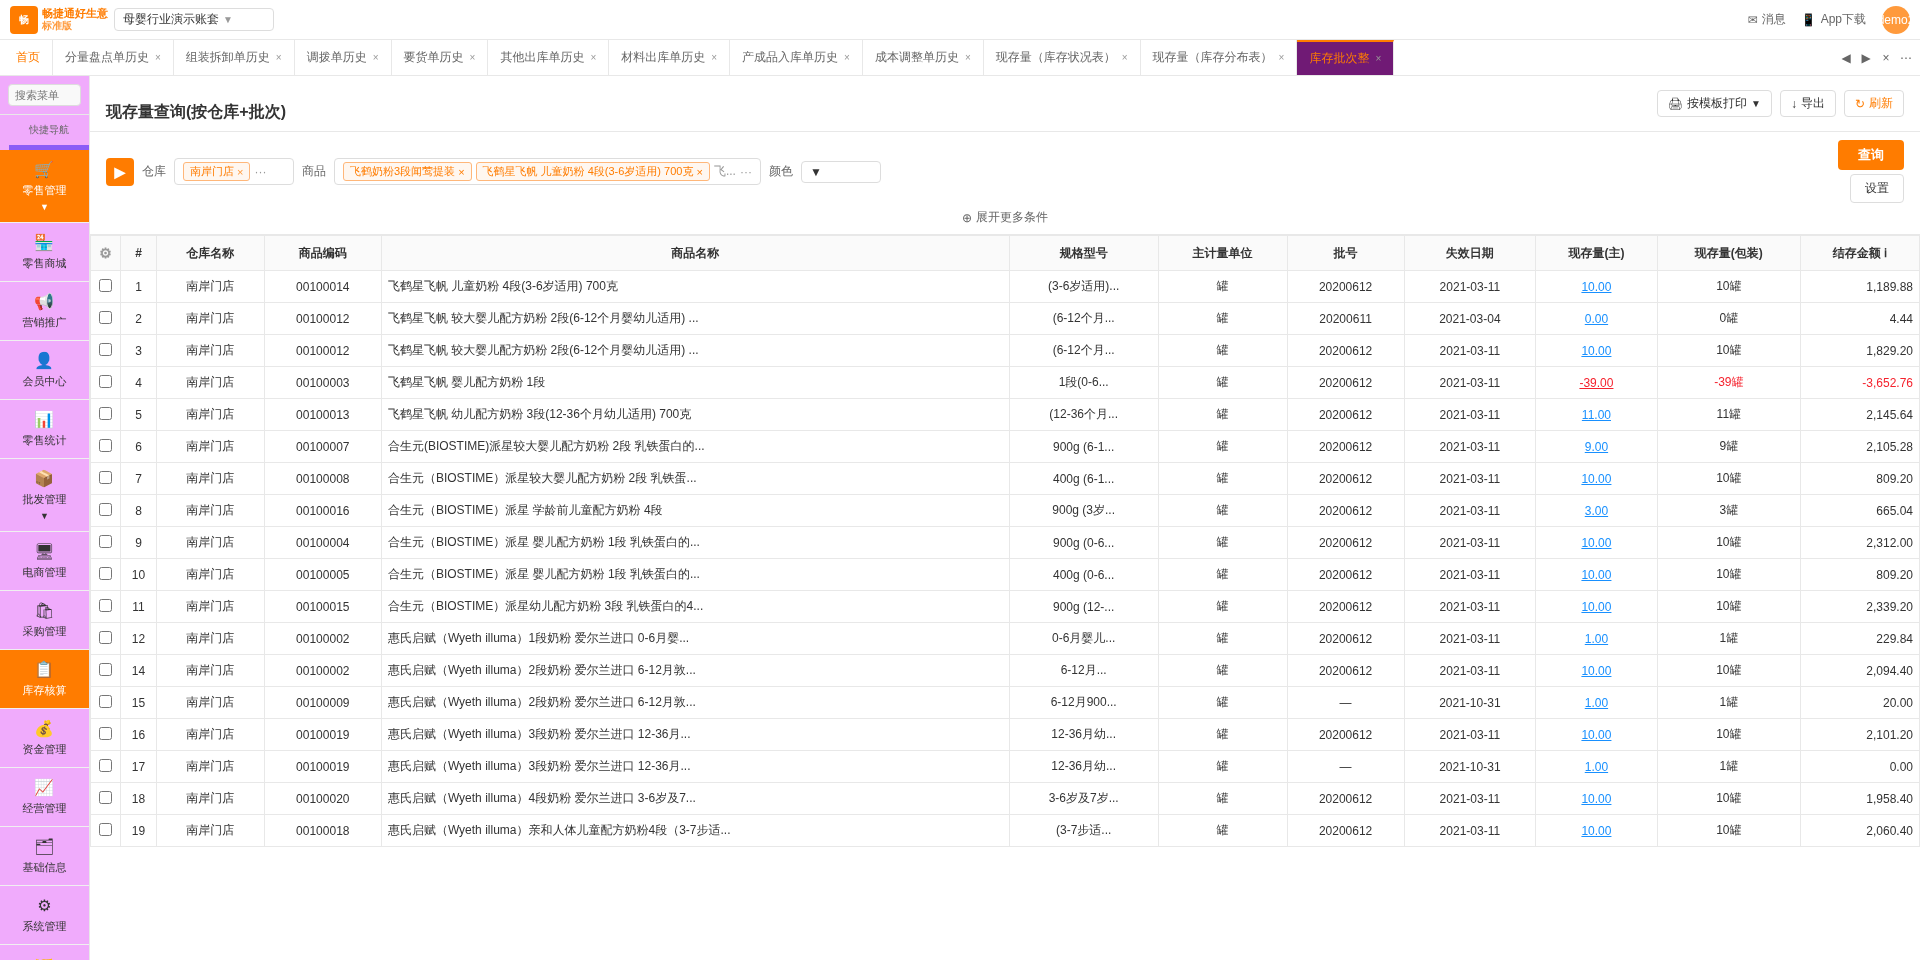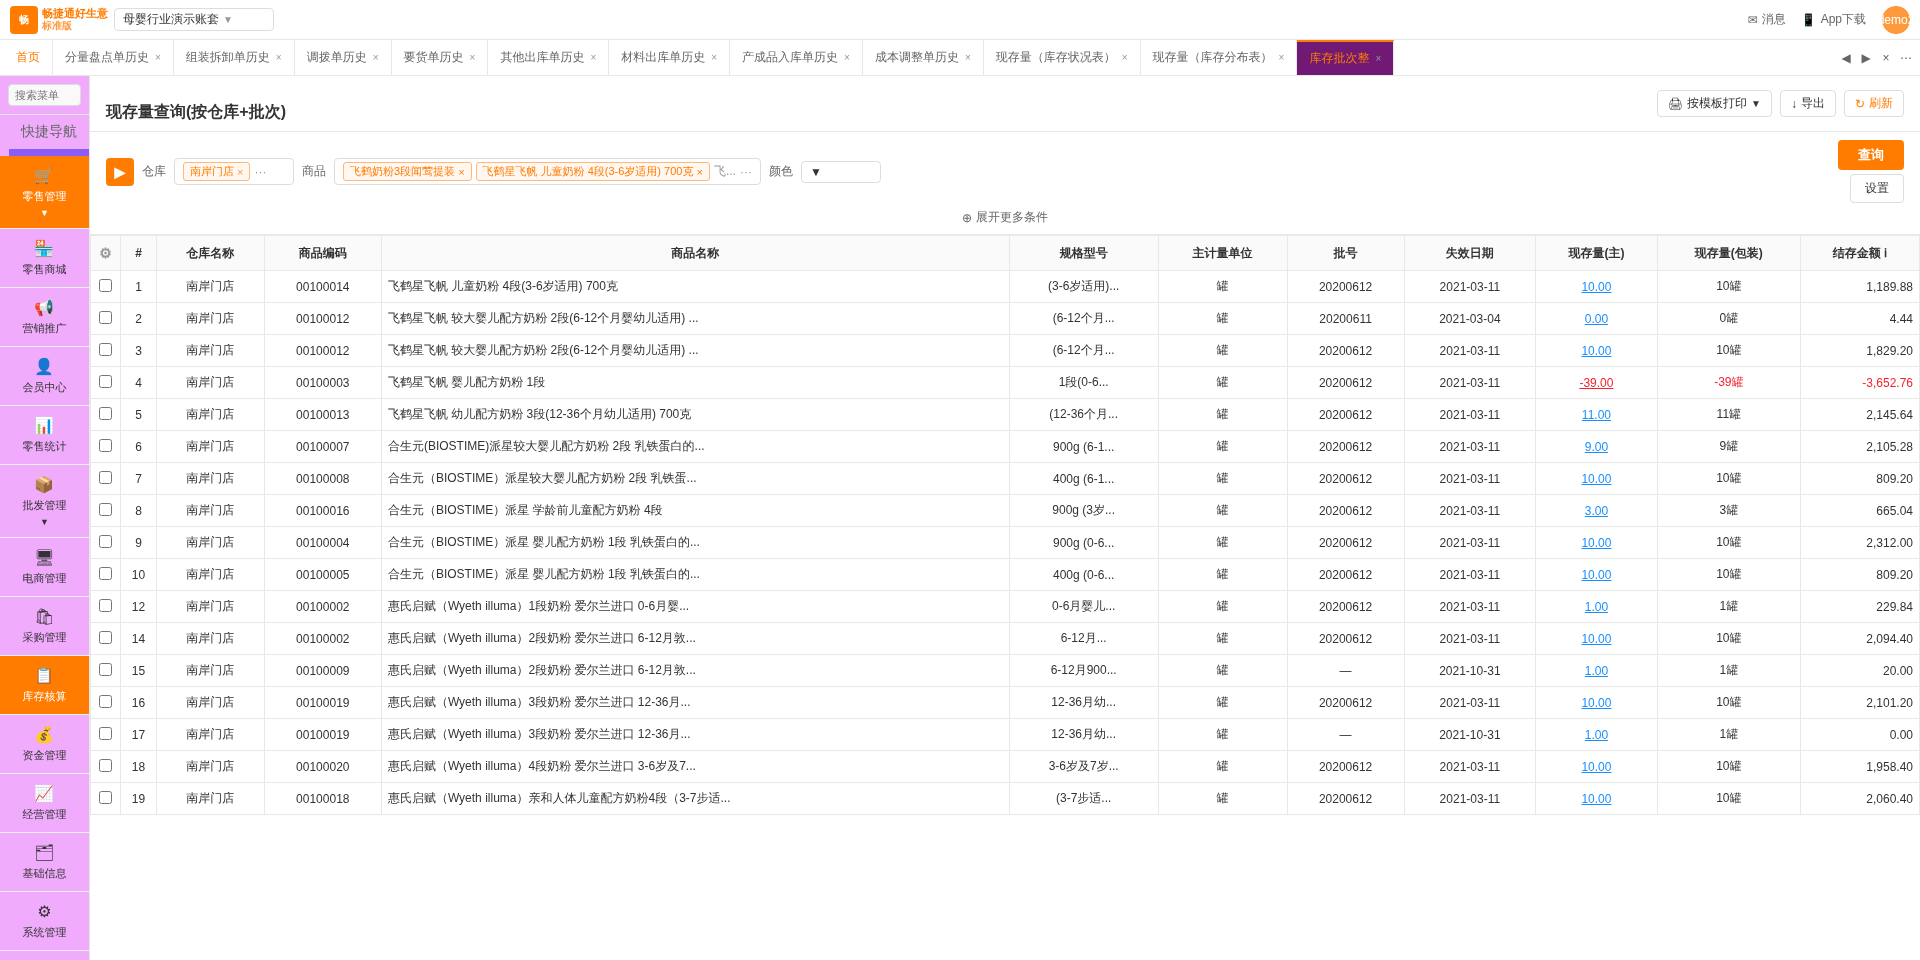--- a/index.html
+++ b/index.html
@@ -115,24 +115,24 @@
       border-bottom: 1px solid #e8e8e8;
     }
     .sidebar-search-input {
       width: 100%; border: 1px solid #ddd; border-radius: 4px;
       padding: 4px 6px; font-size: 11px; color: #666;
       background: #f9f9f9;
     }
     .sidebar-nav-btn {
       padding: 8px 4px;
       text-align: center;
-      font-size: 14px;
+      font-size: 10px;
       color: #666;
       cursor: pointer;
-      border-bottom: 7px solid #8b5cf6;
+      border-bottom: 5px solid #8b5cf6;
       margin-left: 9px;
     }
     .sidebar-item {
       padding: 10px 4px;
       text-align: center;
       font-size: 11px;
       color: #333;
       cursor: pointer;
       border-bottom: 1px solid #f0f0f0;
       display: flex; flex-direction: column; align-items: center; gap: 4px;
@@ -620,20 +620,34 @@
     <td>400g (0-6...</td>
     <td>罐</td>
     <td>20200612</td>
     <td>2021-03-11</td>
     <td class="td-link">10.00</td>
     <td class="">10罐</td>
     <td class="td-right" style="">809.20</td>
   </tr>
             <tr>
     <td><input type="checkbox" style=""></td>
+    <td>11</td>
+    <td>南岸门店</td>
+    <td>00100015</td>
+    <td class="td-left">合生元（BIOSTIME）派星幼儿配方奶粉 3段 乳铁蛋白的4...</td>
+    <td>900g (12-...</td>
+    <td>罐</td>
+    <td>20200612</td>
+    <td>2021-03-11</td>
+    <td class="td-link">10.00</td>
+    <td class="">10罐</td>
+    <td class="td-right" style="">2,339.20</td>
+  </tr>
+            <tr>
+    <td><input type="checkbox" style=""></td>
     <td>12</td>
     <td>南岸门店</td>
     <td>00100002</td>
     <td class="td-left">惠氏启赋（Wyeth illuma）1段奶粉 爱尔兰进口 0-6月婴...</td>
     <td>0-6月婴儿...</td>
     <td>罐</td>
     <td>20200612</td>
     <td>2021-03-11</td>
     <td class="td-link">1.00</td>
     <td class="">1罐</td>

